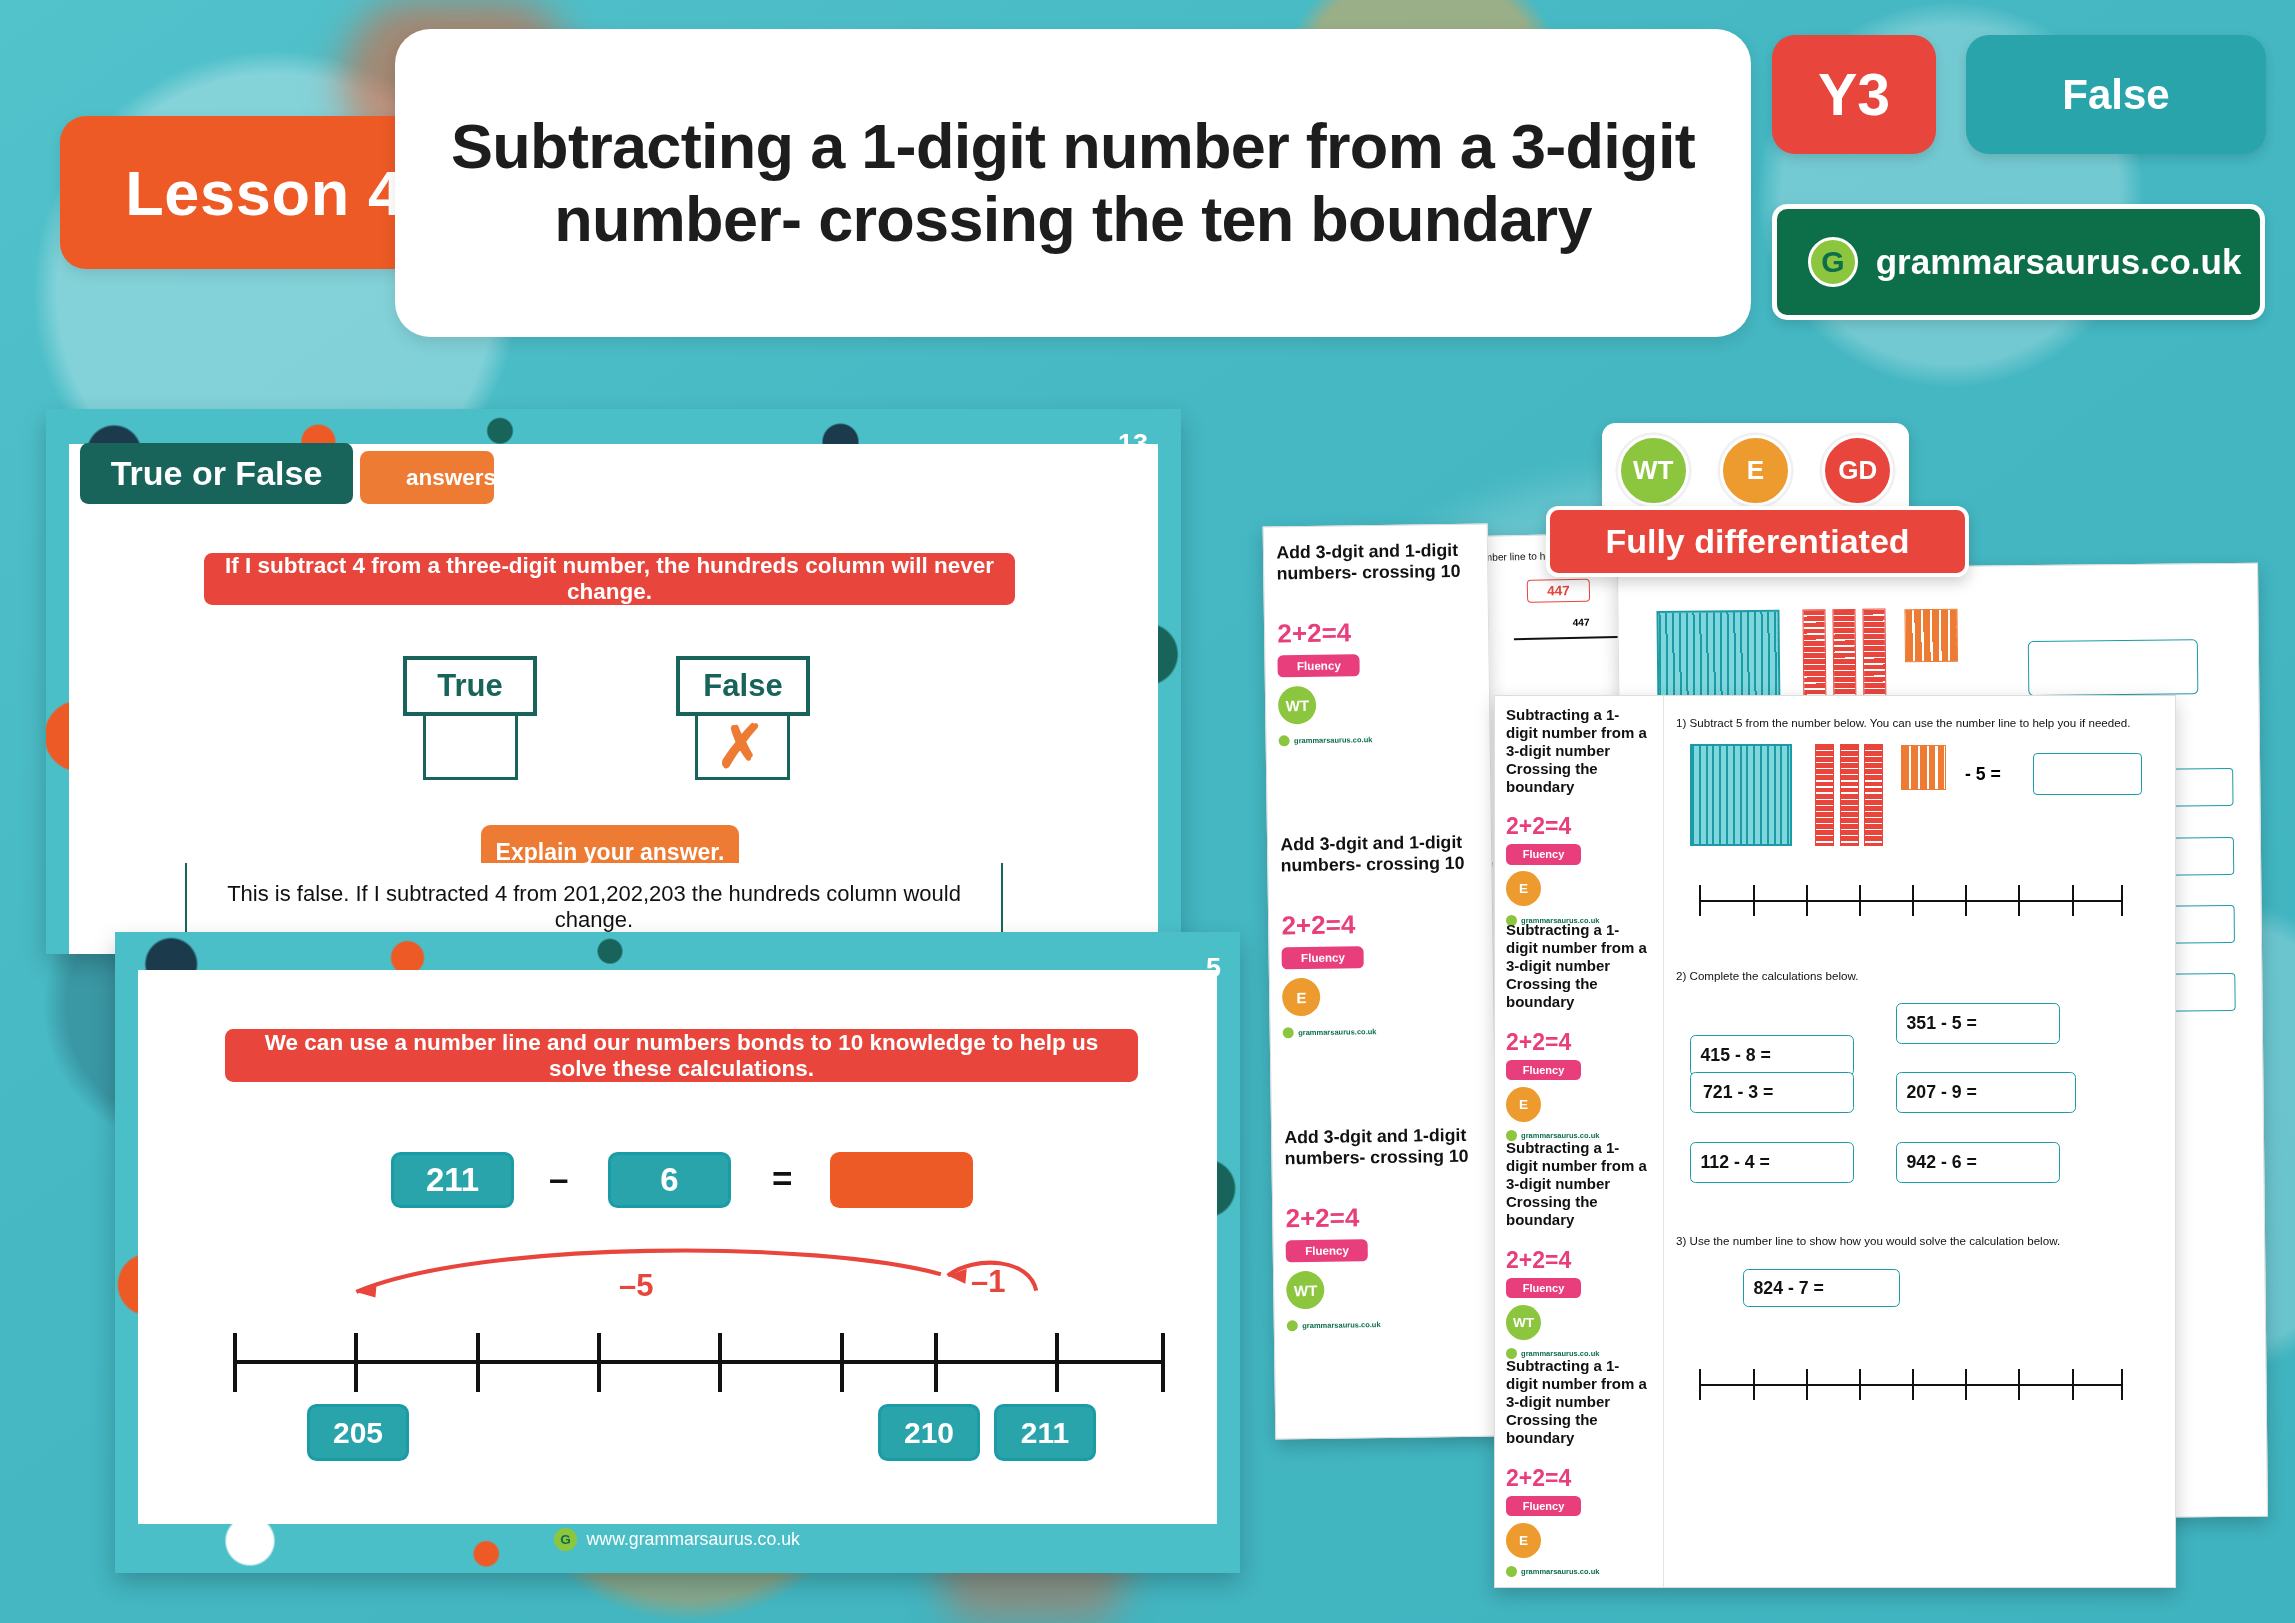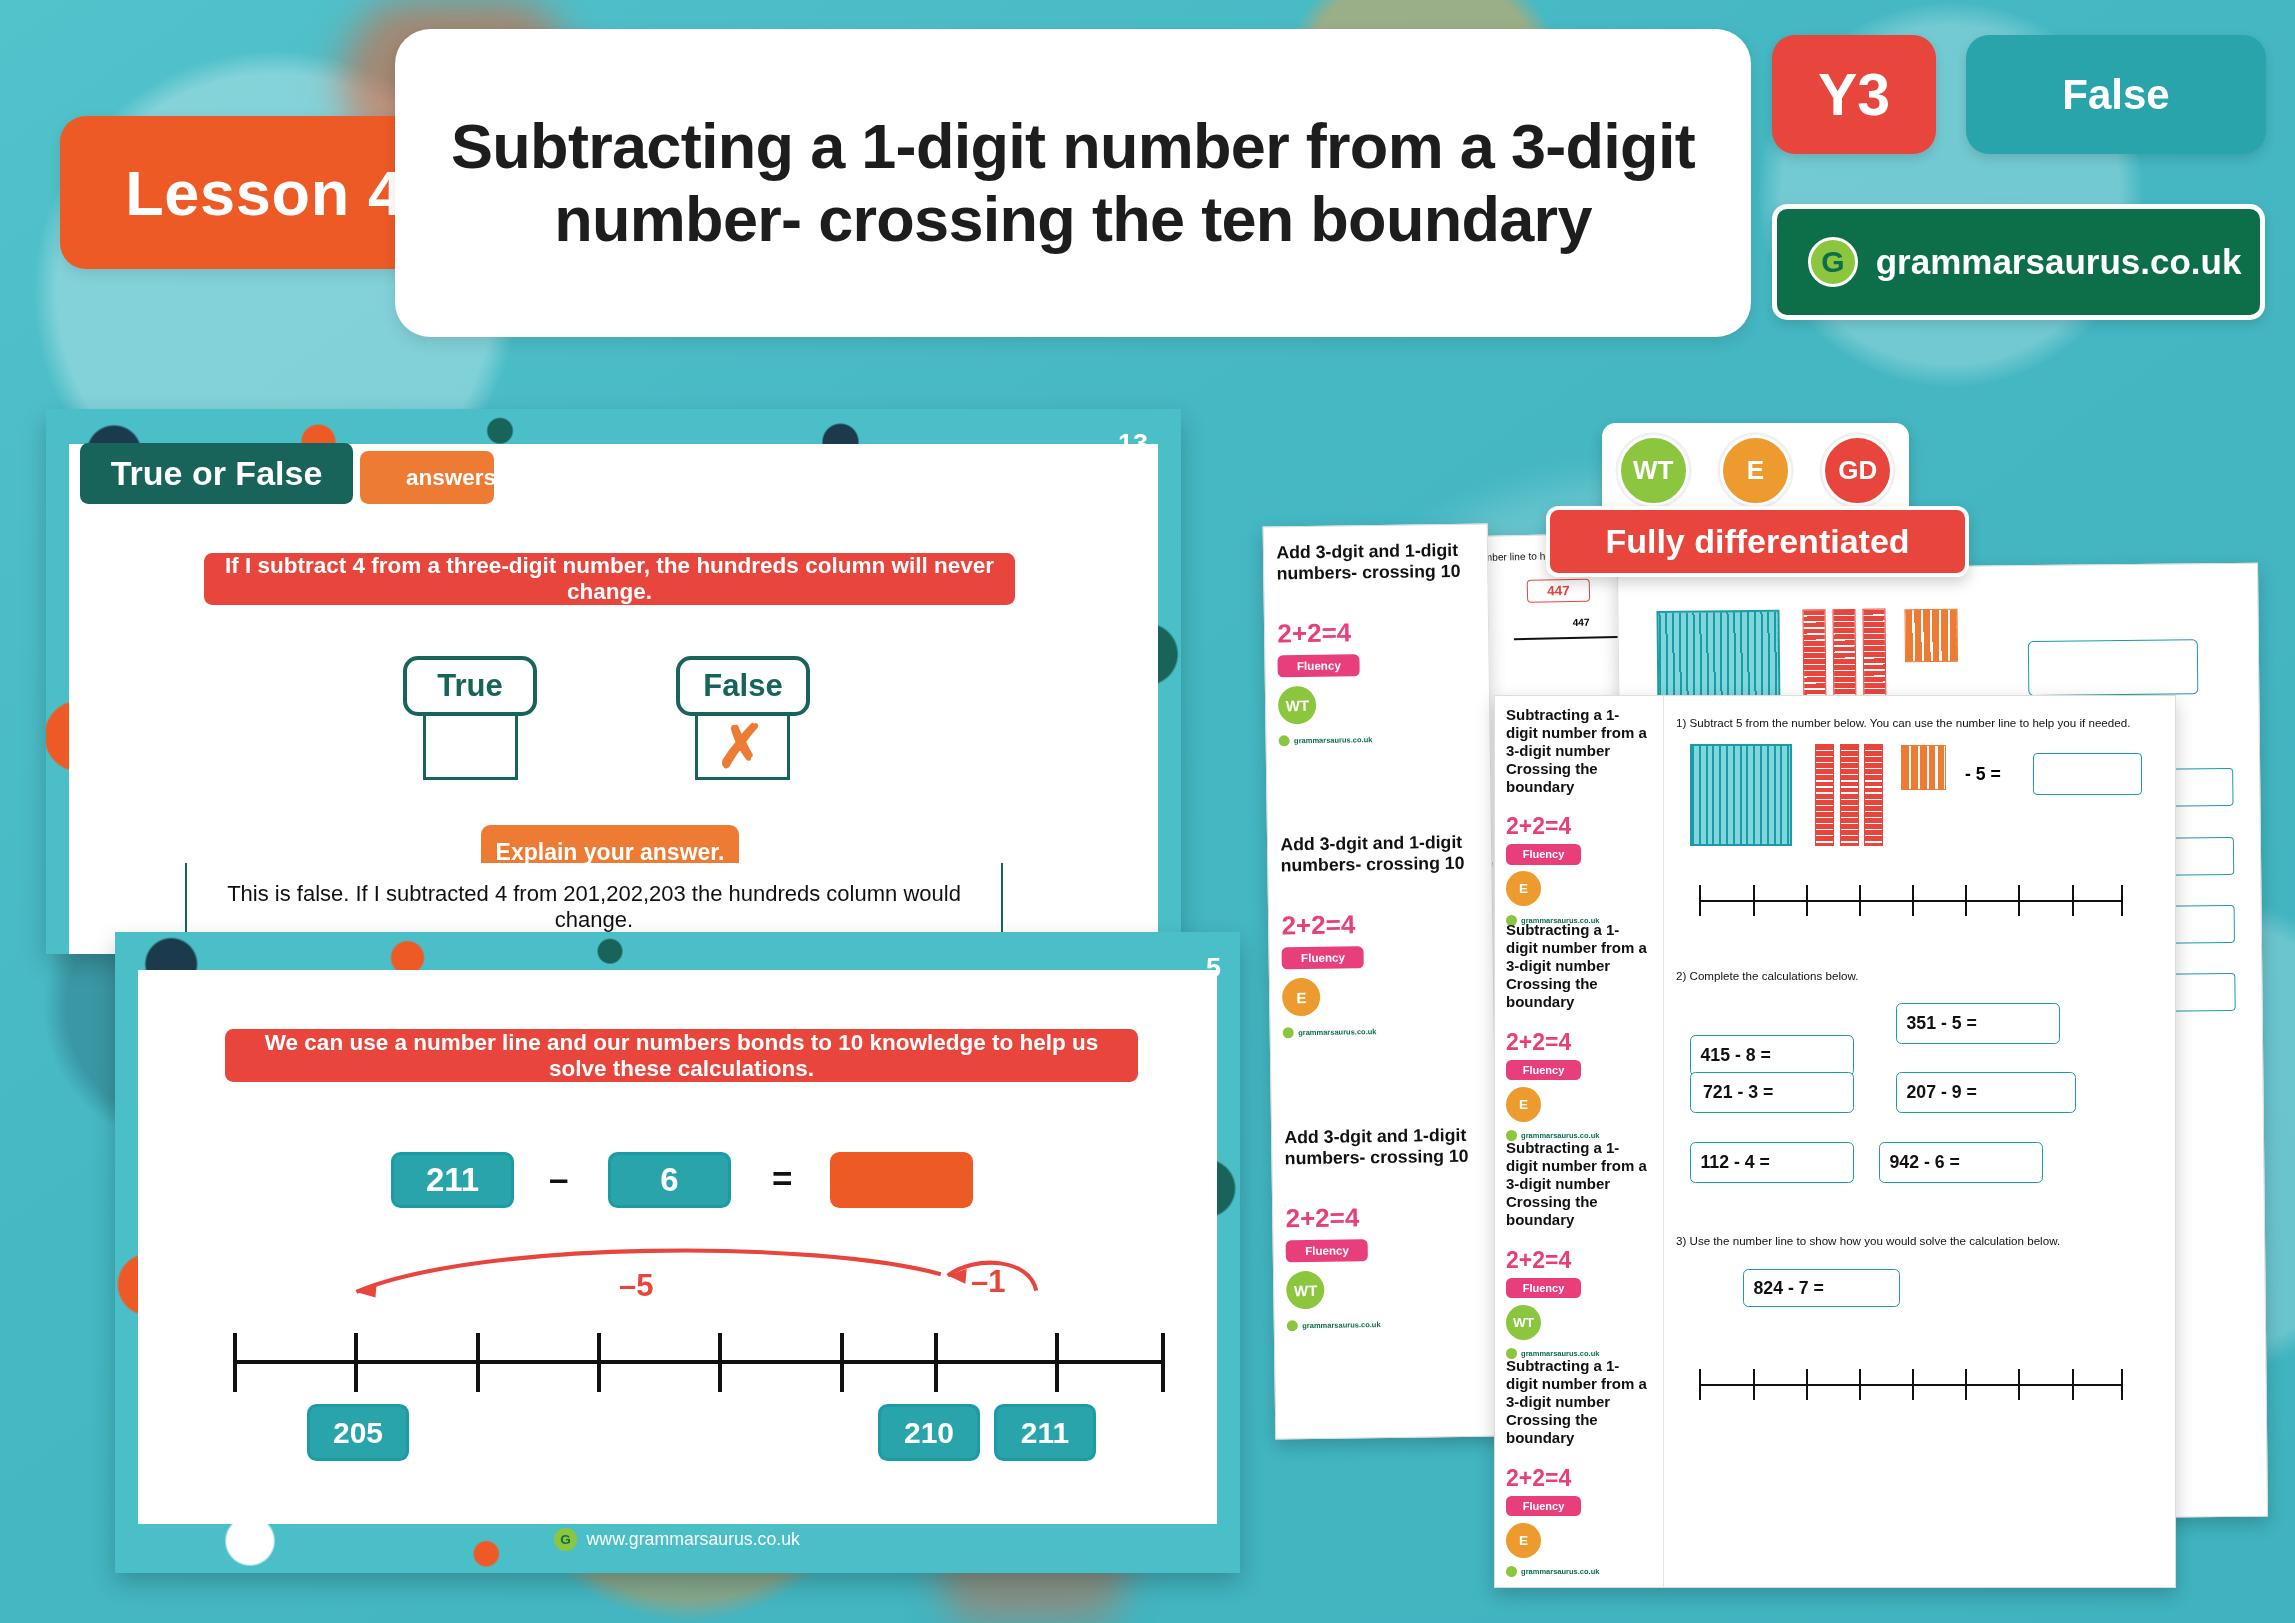--- a/index.html
+++ b/index.html
@@ -119,21 +119,21 @@
     font-size:22.5px; font-weight:bold;padding-left:48px;
   }
   .stmt-bar{
     position:absolute; left:204px; top:553px; width:811px; height:52px;
     background:#e8453c; color:#fff; border-radius:8.2px;
     display:flex; align-items:center; justify-content:center;
     font-size:22.5px; font-weight:bold; text-align:center; padding:0 12.3px;
   }
   .tf-btn{
     position:absolute; width:134px; height:60px;
-    border:4.1px solid #19645a; background:#fff; border-radius:15px;
+    border:4.1px solid #19645a; background:#fff; border-radius:0;
     display:flex; align-items:center; justify-content:center;
     font-size:31px; font-weight:bold; color:#19645a;
   }
   .tf-box{
     position:absolute; width:95px; height:67px;
     border:3.4px solid #19645a; background:#fff;
   }
   .cross{
     position:absolute; font-size:59px; color:#ed7b34; font-weight:bold;
     line-height:1;
@@ -535,21 +535,21 @@
   <div class="tick-line" style="position:absolute; left:577px; top:189px; width:2px; height:31px;"></div>
   <div class="tick-line" style="position:absolute; left:626px; top:189px; width:2px; height:31px;"></div>
 
   <div class="q-text" style="position:absolute; left:181px; top:273px;">2) Complete the calculations below.</div>
 
   <div class="calc-box" style="position:absolute; left:195px; top:307px; width:164px; height:41px;margin-top:32px;">415 - 8 =</div>
   <div class="calc-box" style="position:absolute; left:401px; top:307px; width:164px; height:41px;">351 - 5 =</div>
   <div class="calc-box" style="position:absolute; left:195px; top:376px; width:164px; height:41px;padding-left:12px;">721 - 3 =</div>
   <div class="calc-box" style="position:absolute; left:401px; top:376px; width:180px; height:41px;">207 - 9 =</div>
   <div class="calc-box" style="position:absolute; left:195px; top:446px; width:164px; height:41px;">112 - 4 =</div>
-  <div class="calc-box" style="position:absolute; left:384px; top:446px; width:164px; height:41px;">942 - 6 =</div>
+  <div class="calc-box" style="position:absolute; left:401px; top:446px; width:164px; height:41px;">942 - 6 =</div>
 
   <div class="q-text" style="position:absolute; left:181px; top:538px; width:477px;">3) Use the number line to show how you would solve the calculation below.</div>
   <div class="calc-box" style="position:absolute; left:248px; top:573px; width:157px; height:38px;">824 - 7 =</div>
 
   <div class="tick-line" style="position:absolute; left:204px; top:688px; width:423px; height:2px;"></div>
   <div class="tick-line" style="position:absolute; left:204px; top:673px; width:2px; height:31px;"></div>
   <div class="tick-line" style="position:absolute; left:258px; top:673px; width:2px; height:31px;"></div>
   <div class="tick-line" style="position:absolute; left:311px; top:673px; width:2px; height:31px;"></div>
   <div class="tick-line" style="position:absolute; left:364px; top:673px; width:2px; height:31px;"></div>
   <div class="tick-line" style="position:absolute; left:417px; top:673px; width:2px; height:31px;"></div>

